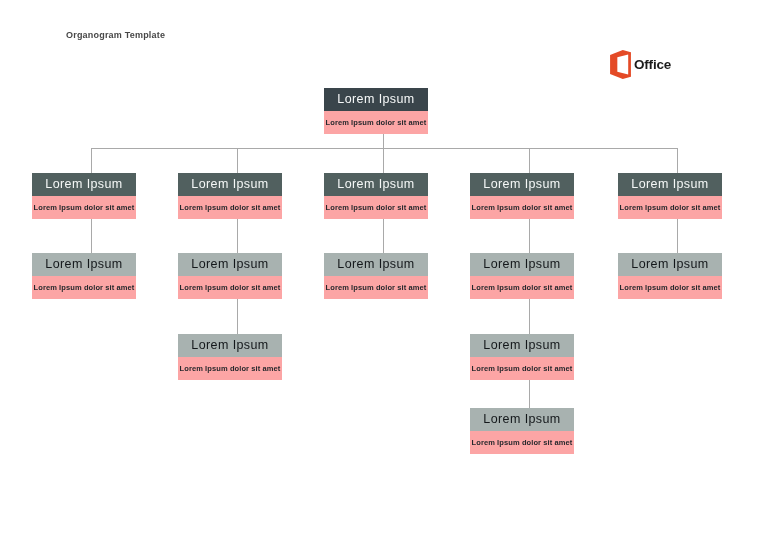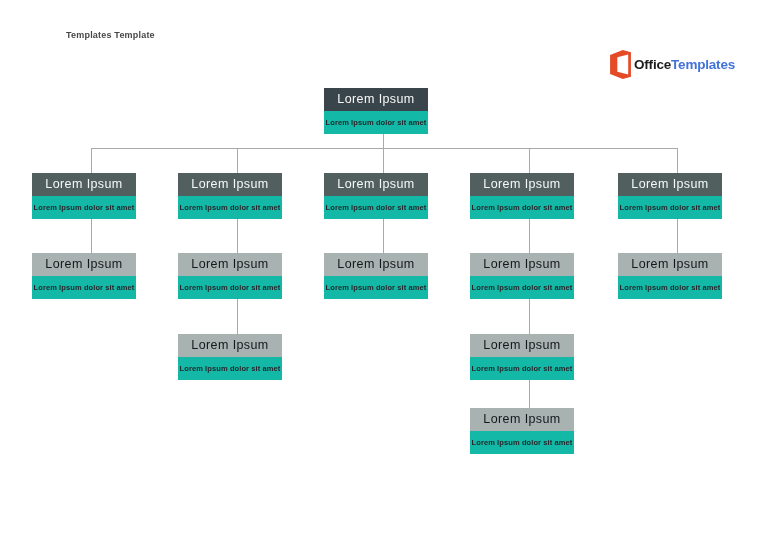--- a/index.html
+++ b/index.html
@@ -20,42 +20,41 @@
   
   .node{position:absolute;width:104px;}
   .node-title{
     height:23px;line-height:23px;text-align:center;
     font-size:12.5px;letter-spacing:.4px;white-space:nowrap;overflow:hidden;
   }
   .lvl1 .node-title{background:#3a454b;color:#f7f9f9;}
   .lvl2 .node-title{background:#51605f;color:#f5f8f7;}
   .lvl3 .node-title{background:#a8b2b0;color:#14181b;}
   .node-sub{
-    height:23px;line-height:23px;text-align:center;background:#14b8a6;color:#26282c;
+    height:23px;line-height:23px;text-align:center;background:#fca5a5;color:#26282c;
     font-size:7.5px;font-weight:bold;letter-spacing:.1px;white-space:nowrap;overflow:hidden;
   }
   
   .conn{position:absolute;background:#a9a9a9;}
   .conn.v{width:1px;}
   .conn.h{height:1px;}
 </style>
 </head>
 <body>
 
 <div class="canvas">
 
-  <div class="page-title">Templates Template</div>
+  <div class="page-title">Organogram Template</div>
 
   <div class="logo">
     <svg width="21" height="29" viewBox="0 0 23 32">
       <polygon points="14,0 23,2.5 23,29.5 14,32 0,26.5 0,5.5" fill="#E44A26"></polygon>
       <polygon points="20,5 8,8 8,24 20,27" fill="#ffffff"></polygon>
     </svg>
     <span class="logo-text logo-office">Office</span>
-      <span class="logo-text logo-templates">Templates</span>
   </div>
 
   <div class="conn v" style="left:383px;top:134px;height:14px"></div>
   <div class="conn h" style="left:91px;top:148px;width:587px"></div>
   <div class="conn v" style="left:91px;top:148px;height:25px"></div>
   <div class="conn v" style="left:237px;top:148px;height:25px"></div>
   <div class="conn v" style="left:383px;top:148px;height:25px"></div>
   <div class="conn v" style="left:529px;top:148px;height:25px"></div>
   <div class="conn v" style="left:677px;top:148px;height:25px"></div>
   <div class="conn v" style="left:91px;top:219px;height:34px"></div>

